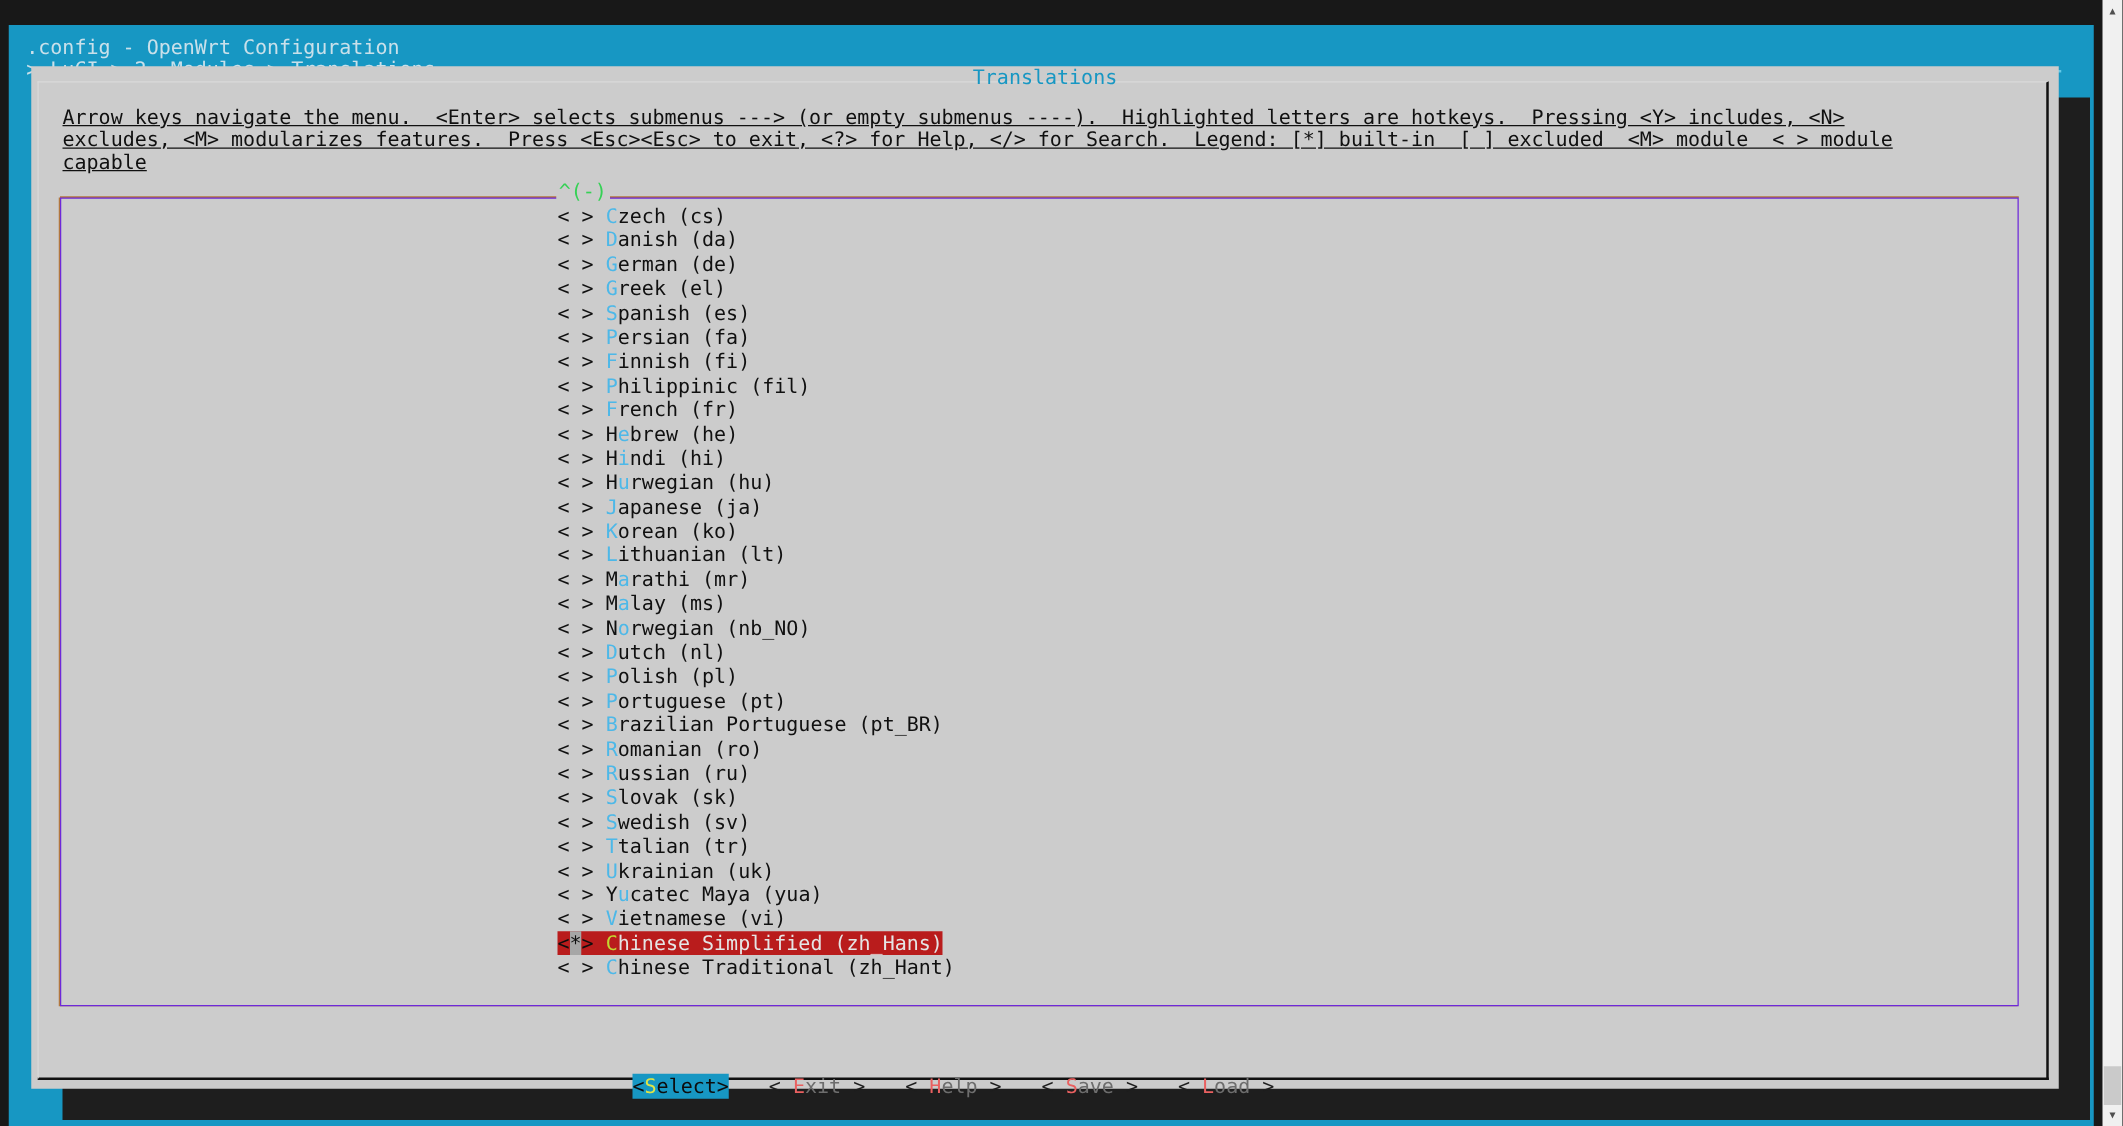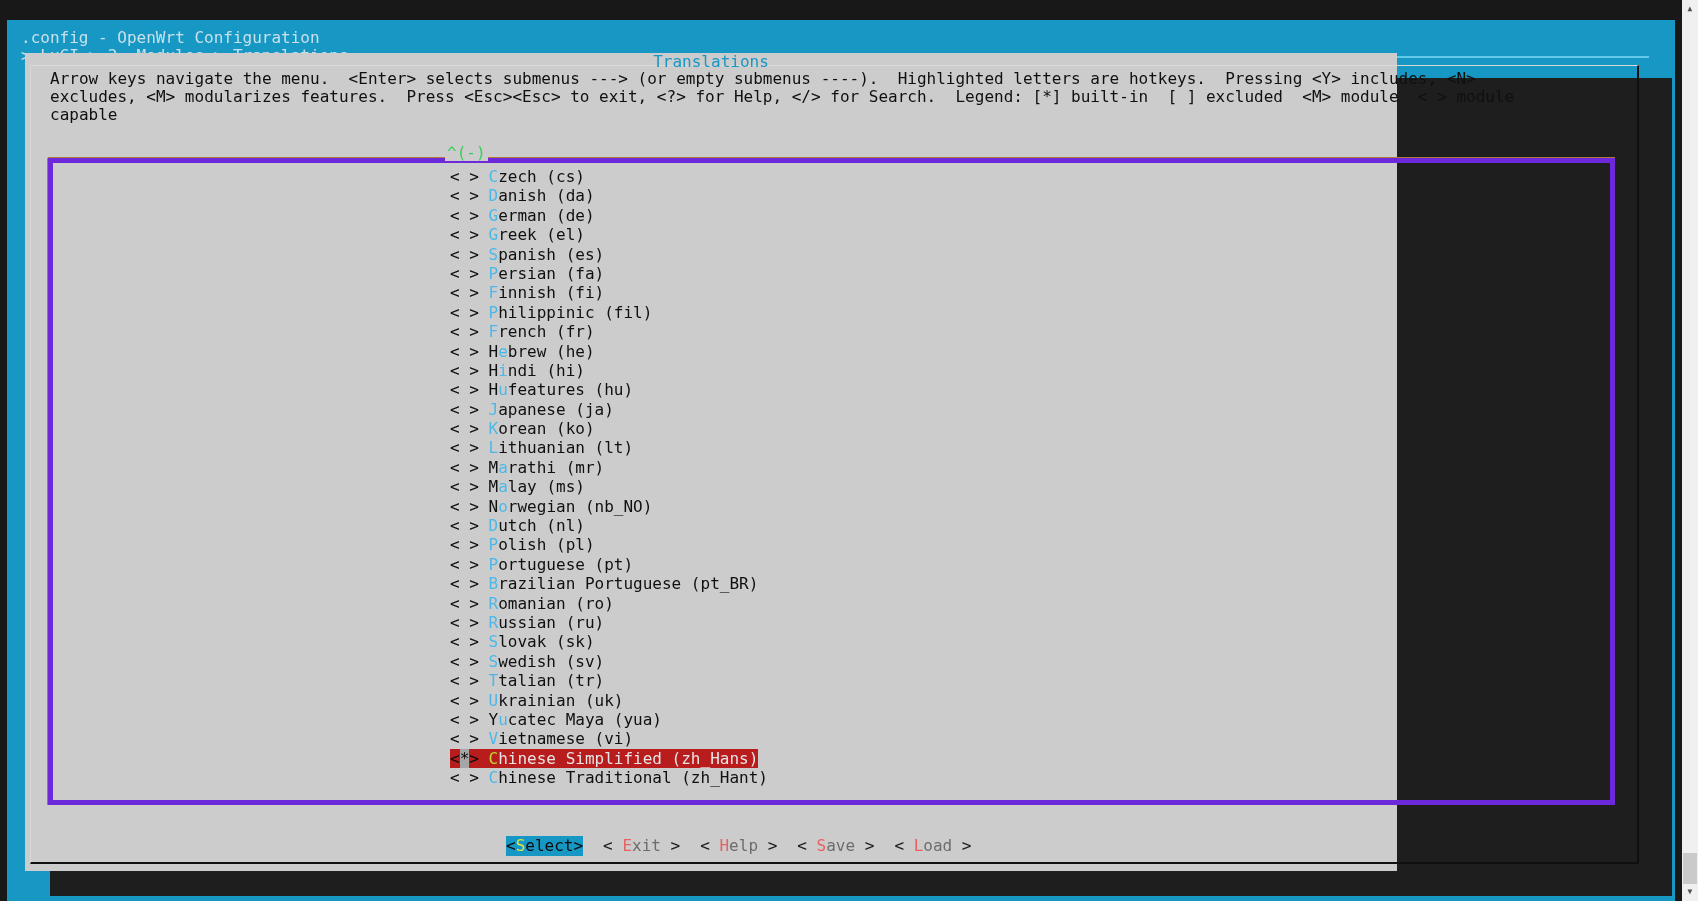--- a/index.html
+++ b/index.html
@@ -5,41 +5,41 @@
   * { margin:0; padding:0; box-sizing:border-box; }
   body { background:#181818; }
   .screen { position:relative; width:1698px; height:901px; background:#181818; overflow:hidden;
             font-family:"DejaVu Sans Mono", monospace; font-size:16px; color:#101010; }
   .terminal { position:absolute; left:7px; top:7px; width:1668px; height:886px; background:#1797c3;margin-top:13px; }
   .tb-line1 { position:absolute; left:14px; top:8px; color:#c9e0ea; white-space:pre; }
   .tb-line2 { position:absolute; left:14px; top:26px; right:26px; color:#c9e0ea; white-space:pre;
               display:flex; align-items:center; }
   .tb-rule { flex:1; height:2px; background:#63c9e8; margin-left:9px; margin-top:3px; }
   .shadow { position:absolute; left:43px; top:58px; width:1622px; height:818px; background:#1e1e1e; }
-  .dialog { position:absolute; left:25px; top:40px; width:1372px; height:818px; background:#cccccc;padding-left:11px; }
+  .dialog { position:absolute; left:25px; top:40px; width:1622px; height:818px; background:#cccccc;padding-left:11px; }
   .dialog-title { position:absolute; left:0; top:0; width:100%; height:18px; line-height:17px;
                   text-align:center; color:#1797c3; }
   .dialog-frame { position:absolute; left:5px; top:12px; width:1609px; height:799px;
                   border-top:1px solid #d9d9d9; border-left:1px solid #d9d9d9;
                   border-right:2px solid #101010; border-bottom:2px solid #101010; }
-  .help { position:absolute; left:25px; top:17px; }
+  .help { position:absolute; left:25px; top:32px;text-decoration:underline; }
   .help div { white-space:pre; line-height:18px; }
   .listbox { position:absolute; left:23px; top:105px; width:1567px; height:647px;
-             border:5px solid #6d28d9; box-shadow:-1px 0 0 #b2773f, 0 -1px 0 #b2773f;
+             border:1px solid #6d28d9; box-shadow:-1px 0 0 #b2773f, 0 -1px 0 #b2773f;
              padding:4px 0 0 397px; overflow:hidden; }
   .scroll-ind { position:absolute; left:420px; top:91px; background:#cccccc; color:#35d155;
                 padding:0 2px; line-height:17px; white-space:pre; }
   .list-row { height:19.4px; line-height:19.4px; white-space:pre; }
   .row-line { display:inline-block; white-space:pre; }
   .row-line .hot { color:#4db8e8; }
   .row-line.selected { background:#b91c1c; color:#e5e5e5; }
   .row-line.selected .hot { color:#c2d830; }
   .row-line.selected .br { color:#0d0d0d; }
   .cursor { background:#a6a6a6; color:#0d0d0d; }
-  .button-bar { position:absolute; left:481px; top:783px; display:flex; gap:20px; height:20px;
+  .button-bar { position:absolute; left:481px; top:806px; display:flex; gap:32px; height:20px;
                 line-height:19px;justify-content:flex-end; }
   .dlg-btn { white-space:pre; color:#6d6d6d; }
   .dlg-btn .bbr { color:#1d1d1d; }
   .dlg-btn .hot-r { color:#e96060; }
   .dlg-btn.active { background:#1797c3; color:#0d0d0d; }
   .dlg-btn.active .bbr { color:#0d0d0d; }
   .dlg-btn.active .hot-y { color:#e0e546; }
   .scrollbar { position:absolute; right:0; top:0; width:16px; height:901px; background:#f0f0f0; }
   .sb-arrow { position:absolute; left:0; width:16px; height:16px; text-align:center;
               font-size:8px; line-height:16px; color:#505050; }
@@ -75,21 +75,21 @@
           <div class="list-row"><span class="row-line"><span class="br">&lt;</span><span> </span><span class="br">&gt;</span><span> </span><span></span><span class="hot">D</span><span>anish (da)</span></span></div>
           <div class="list-row"><span class="row-line"><span class="br">&lt;</span><span> </span><span class="br">&gt;</span><span> </span><span></span><span class="hot">G</span><span>erman (de)</span></span></div>
           <div class="list-row"><span class="row-line"><span class="br">&lt;</span><span> </span><span class="br">&gt;</span><span> </span><span></span><span class="hot">G</span><span>reek (el)</span></span></div>
           <div class="list-row"><span class="row-line"><span class="br">&lt;</span><span> </span><span class="br">&gt;</span><span> </span><span></span><span class="hot">S</span><span>panish (es)</span></span></div>
           <div class="list-row"><span class="row-line"><span class="br">&lt;</span><span> </span><span class="br">&gt;</span><span> </span><span></span><span class="hot">P</span><span>ersian (fa)</span></span></div>
           <div class="list-row"><span class="row-line"><span class="br">&lt;</span><span> </span><span class="br">&gt;</span><span> </span><span></span><span class="hot">F</span><span>innish (fi)</span></span></div>
           <div class="list-row"><span class="row-line"><span class="br">&lt;</span><span> </span><span class="br">&gt;</span><span> </span><span></span><span class="hot">P</span><span>hilippinic (fil)</span></span></div>
           <div class="list-row"><span class="row-line"><span class="br">&lt;</span><span> </span><span class="br">&gt;</span><span> </span><span></span><span class="hot">F</span><span>rench (fr)</span></span></div>
           <div class="list-row"><span class="row-line"><span class="br">&lt;</span><span> </span><span class="br">&gt;</span><span> </span><span>H</span><span class="hot">e</span><span>brew (he)</span></span></div>
           <div class="list-row"><span class="row-line"><span class="br">&lt;</span><span> </span><span class="br">&gt;</span><span> </span><span>H</span><span class="hot">i</span><span>ndi (hi)</span></span></div>
-          <div class="list-row"><span class="row-line"><span class="br">&lt;</span><span> </span><span class="br">&gt;</span><span> </span><span>H</span><span class="hot">u</span><span>features (hu)</span></span></div>
+          <div class="list-row"><span class="row-line"><span class="br">&lt;</span><span> </span><span class="br">&gt;</span><span> </span><span>H</span><span class="hot">u</span><span>rwegian (hu)</span></span></div>
           <div class="list-row"><span class="row-line"><span class="br">&lt;</span><span> </span><span class="br">&gt;</span><span> </span><span></span><span class="hot">J</span><span>apanese (ja)</span></span></div>
           <div class="list-row"><span class="row-line"><span class="br">&lt;</span><span> </span><span class="br">&gt;</span><span> </span><span></span><span class="hot">K</span><span>orean (ko)</span></span></div>
           <div class="list-row"><span class="row-line"><span class="br">&lt;</span><span> </span><span class="br">&gt;</span><span> </span><span></span><span class="hot">L</span><span>ithuanian (lt)</span></span></div>
           <div class="list-row"><span class="row-line"><span class="br">&lt;</span><span> </span><span class="br">&gt;</span><span> </span><span>M</span><span class="hot">a</span><span>rathi (mr)</span></span></div>
           <div class="list-row"><span class="row-line"><span class="br">&lt;</span><span> </span><span class="br">&gt;</span><span> </span><span>M</span><span class="hot">a</span><span>lay (ms)</span></span></div>
           <div class="list-row"><span class="row-line"><span class="br">&lt;</span><span> </span><span class="br">&gt;</span><span> </span><span>N</span><span class="hot">o</span><span>rwegian (nb_NO)</span></span></div>
           <div class="list-row"><span class="row-line"><span class="br">&lt;</span><span> </span><span class="br">&gt;</span><span> </span><span></span><span class="hot">D</span><span>utch (nl)</span></span></div>
           <div class="list-row"><span class="row-line"><span class="br">&lt;</span><span> </span><span class="br">&gt;</span><span> </span><span></span><span class="hot">P</span><span>olish (pl)</span></span></div>
           <div class="list-row"><span class="row-line"><span class="br">&lt;</span><span> </span><span class="br">&gt;</span><span> </span><span></span><span class="hot">P</span><span>ortuguese (pt)</span></span></div>
           <div class="list-row"><span class="row-line"><span class="br">&lt;</span><span> </span><span class="br">&gt;</span><span> </span><span></span><span class="hot">B</span><span>razilian Portuguese (pt_BR)</span></span></div>

